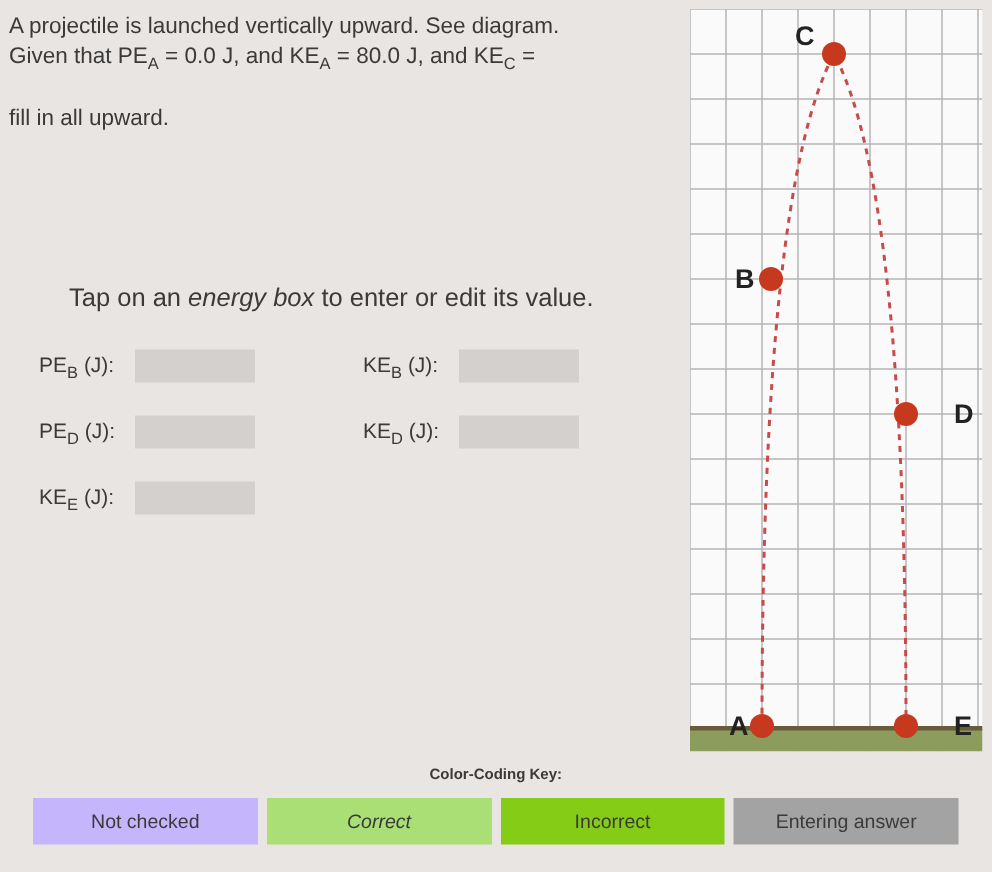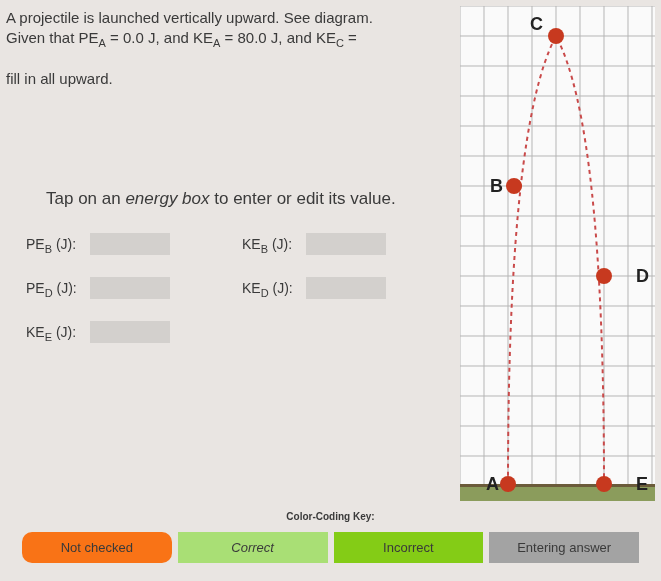--- a/index.html
+++ b/index.html
@@ -75,21 +75,21 @@
     justify-content: center;
     gap: 6px;
     padding: 0 22px;
   }
   .key-box {
     flex: 1;
     font-size: 13px;
     padding: 8px 4px;
     text-align: center;
   }
-  .k-notchecked { background: #f97316; border-radius: 10px; }
+  .k-notchecked { background: #c4b5fd; }
   .k-correct    { background: #a9df75; font-style: italic; }
   .k-incorrect  { background: #84cc16; }
   .k-entering   { background: #a3a3a3; }
 </style>
 </head>
 <body>
 
 <div class="container">
 
   <div class="left-panel">

